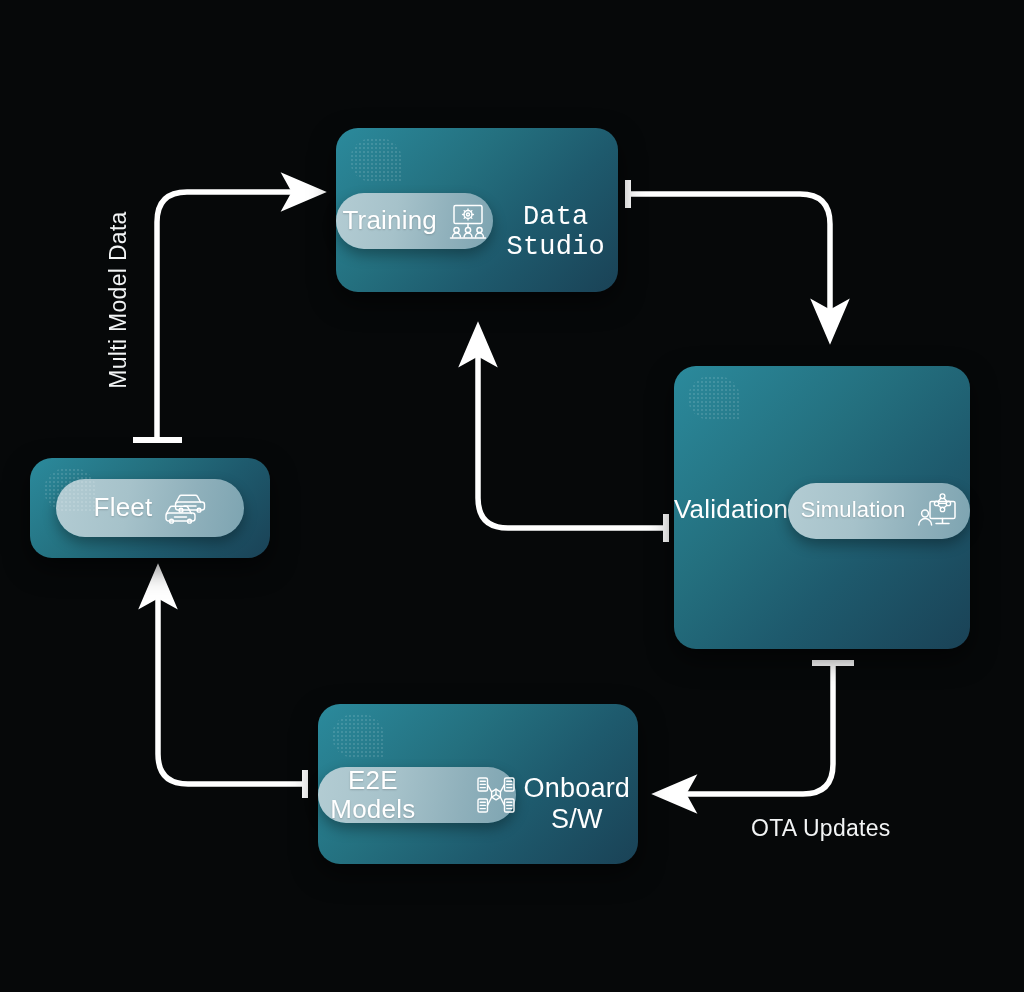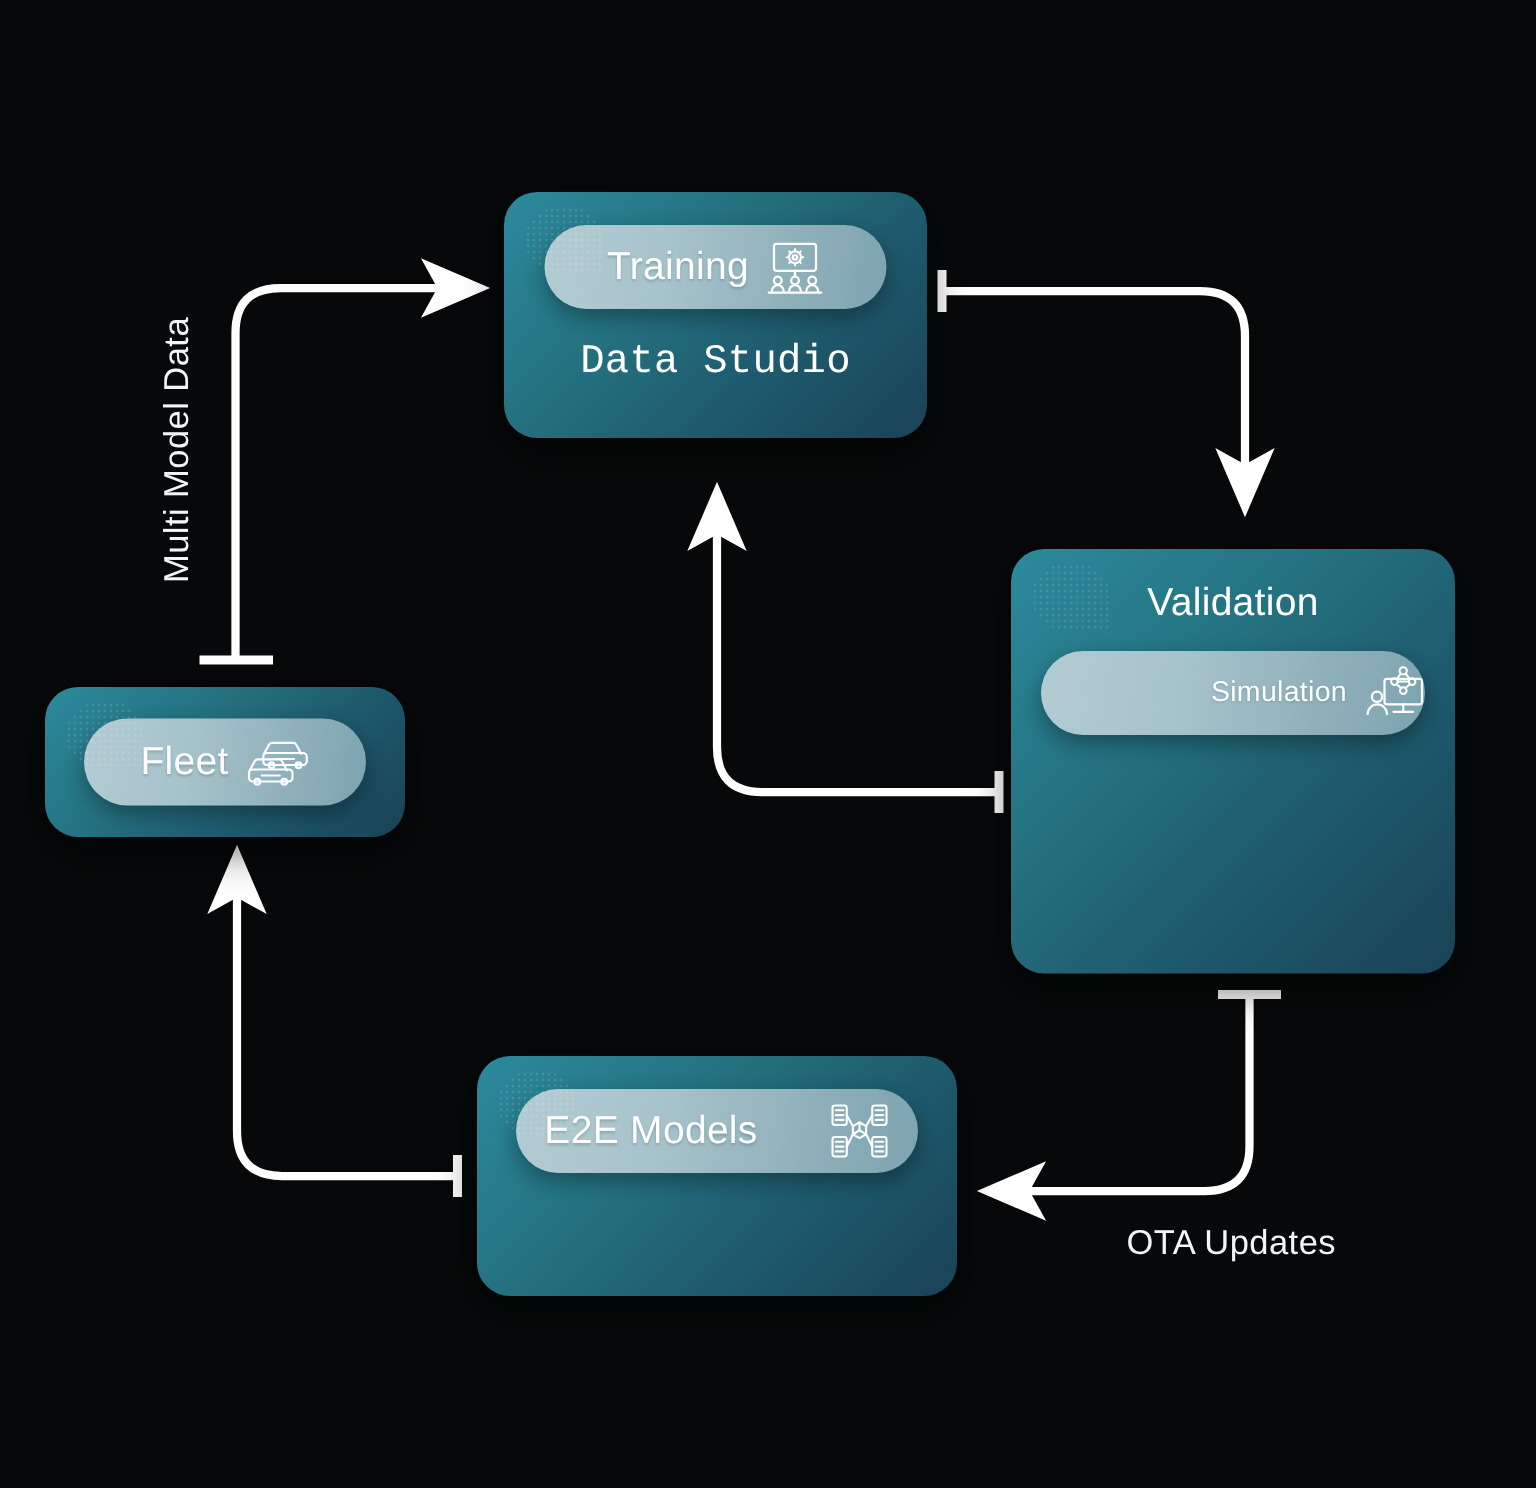--- a/index.html
+++ b/index.html
@@ -25,21 +25,21 @@
     pointer-events: none;
   }
 
   
   .node {
     position: absolute;
     border-radius: 22px;
     background: linear-gradient(135deg, #2b8a9c 0%, #24707f 38%, #1e5a6d 65%, #1a4256 100%);
     box-shadow: 0 10px 26px rgba(0,0,0,0.55);
     display: flex;
-    flex-direction: column;
+    flex-direction: row;
     align-items: center;
     box-sizing: border-box;
   }
   .node::after {
     content: "";
     position: absolute;
     left: 14px; top: 10px;
     width: 52px; height: 44px;
     border-radius: 26px 26px 4px 26px;
     background:
@@ -94,21 +94,21 @@
     padding-top: 22px;
   }
   #node-training .pill { width: 228px; height: 56px; font-size: 26px; }
   #node-training .node-caption { font-size: 27px; margin-top: 21px; font-family: Liberation Mono, monospace; }
 
   #node-validation {
     left: 674px; top: 366px; width: 296px; height: 283px;
     padding-top: 20px;
   }
   #node-validation .node-title { font-size: 26px; margin-bottom: 17px; }
-  #node-validation .pill { width: 256px; height: 56px; font-size: 19px; margin-bottom: 14px; justify-content: flex-end; }
+  #node-validation .pill { width: 256px; height: 56px; font-size: 22px; margin-bottom: 14px; }
   #node-validation .pill.tall { height: 78px; }
 
   #node-fleet {
     left: 30px; top: 458px; width: 240px; height: 100px;
     justify-content: center;
   }
   #node-fleet .pill { width: 188px; height: 58px; font-size: 26px; }
 
   #node-onboard {
     left: 318px; top: 704px; width: 320px; height: 160px;
@@ -294,15 +294,16 @@
           <line x1="20" y1="13.2" x2="20" y2="18.5"></line>
           <line x1="20" y1="18.5" x2="24.4" y2="21.2"></line>
           <line x1="20" y1="18.5" x2="15.6" y2="21.2"></line>
           <line x1="11.5" y1="8.5" x2="15.6" y2="15.8"></line>
           <line x1="28.5" y1="8.5" x2="24.4" y2="15.8"></line>
           <line x1="11.5" y1="29.5" x2="15.6" y2="21.2"></line>
           <line x1="28.5" y1="29.5" x2="24.4" y2="21.2"></line>
         </svg>
       </span>
     </div>
+    <div class="node-caption">Onboard S/W</div>
   </div>
 
 </div>
 
 </body></html>

